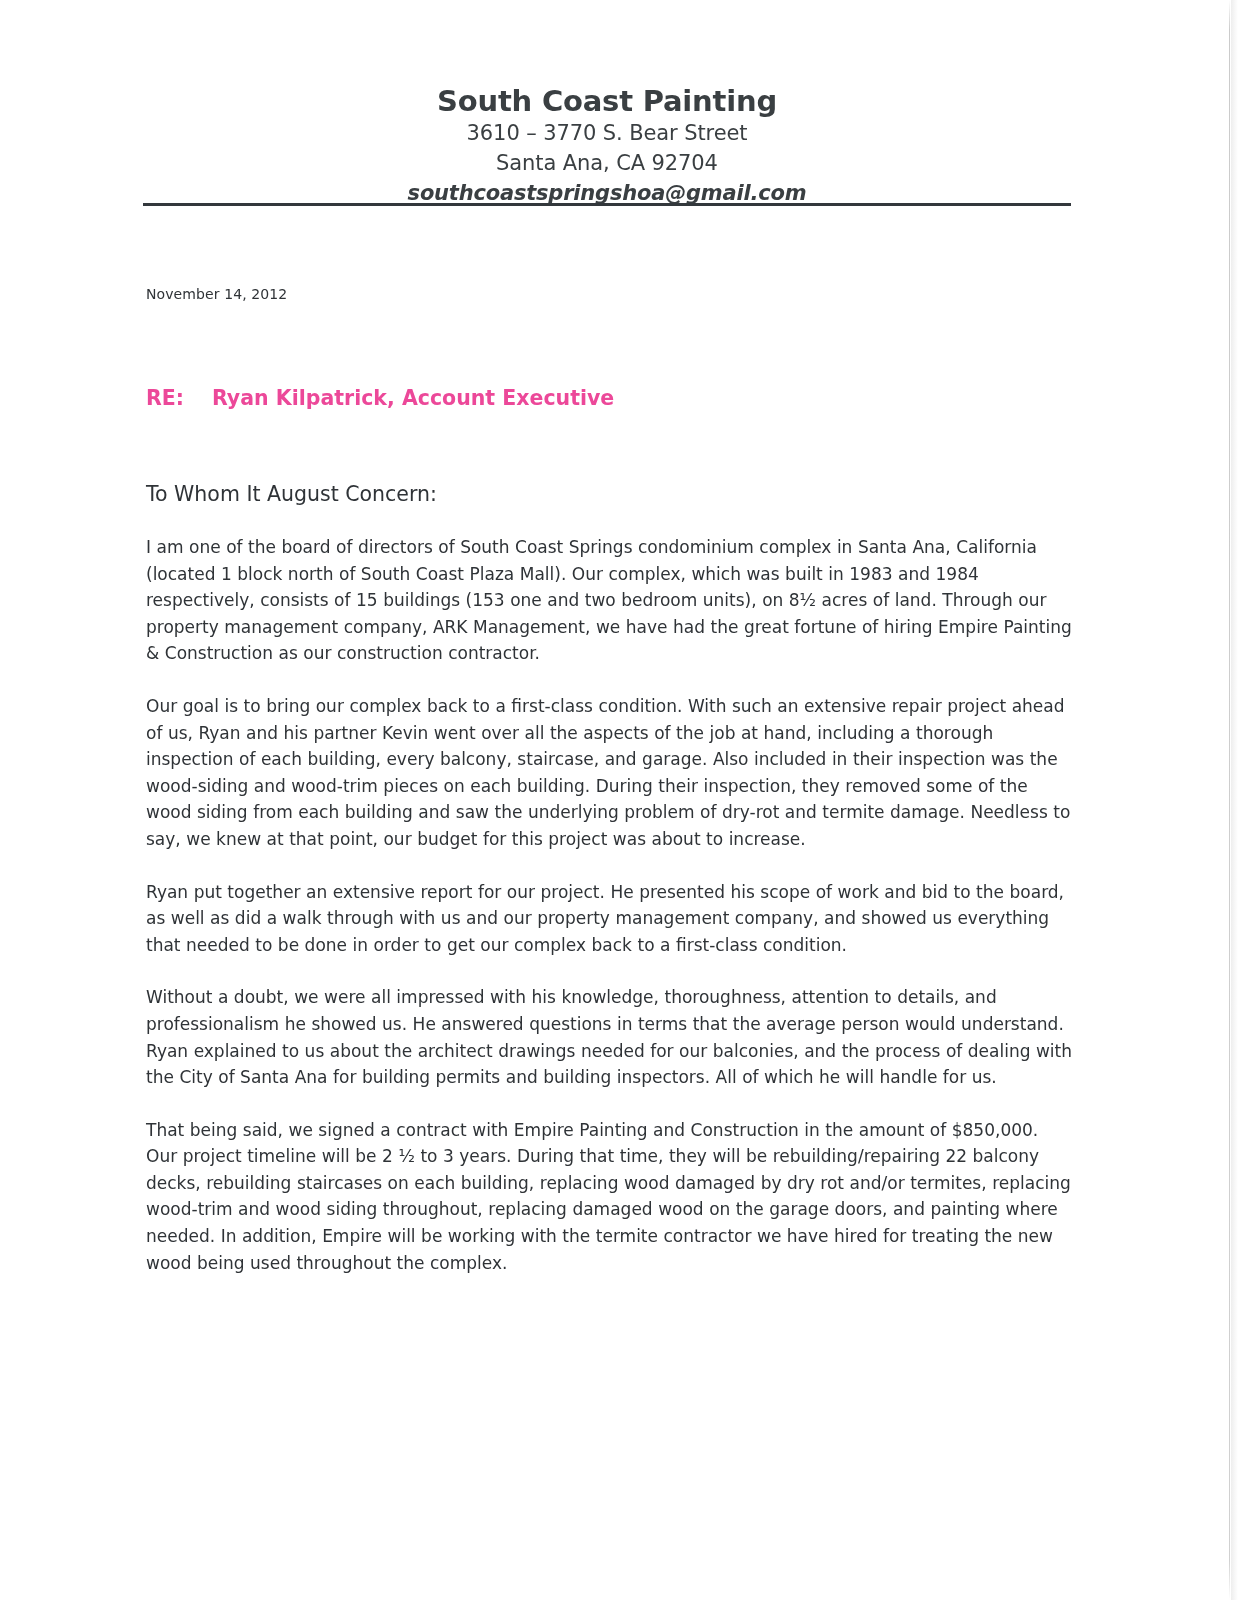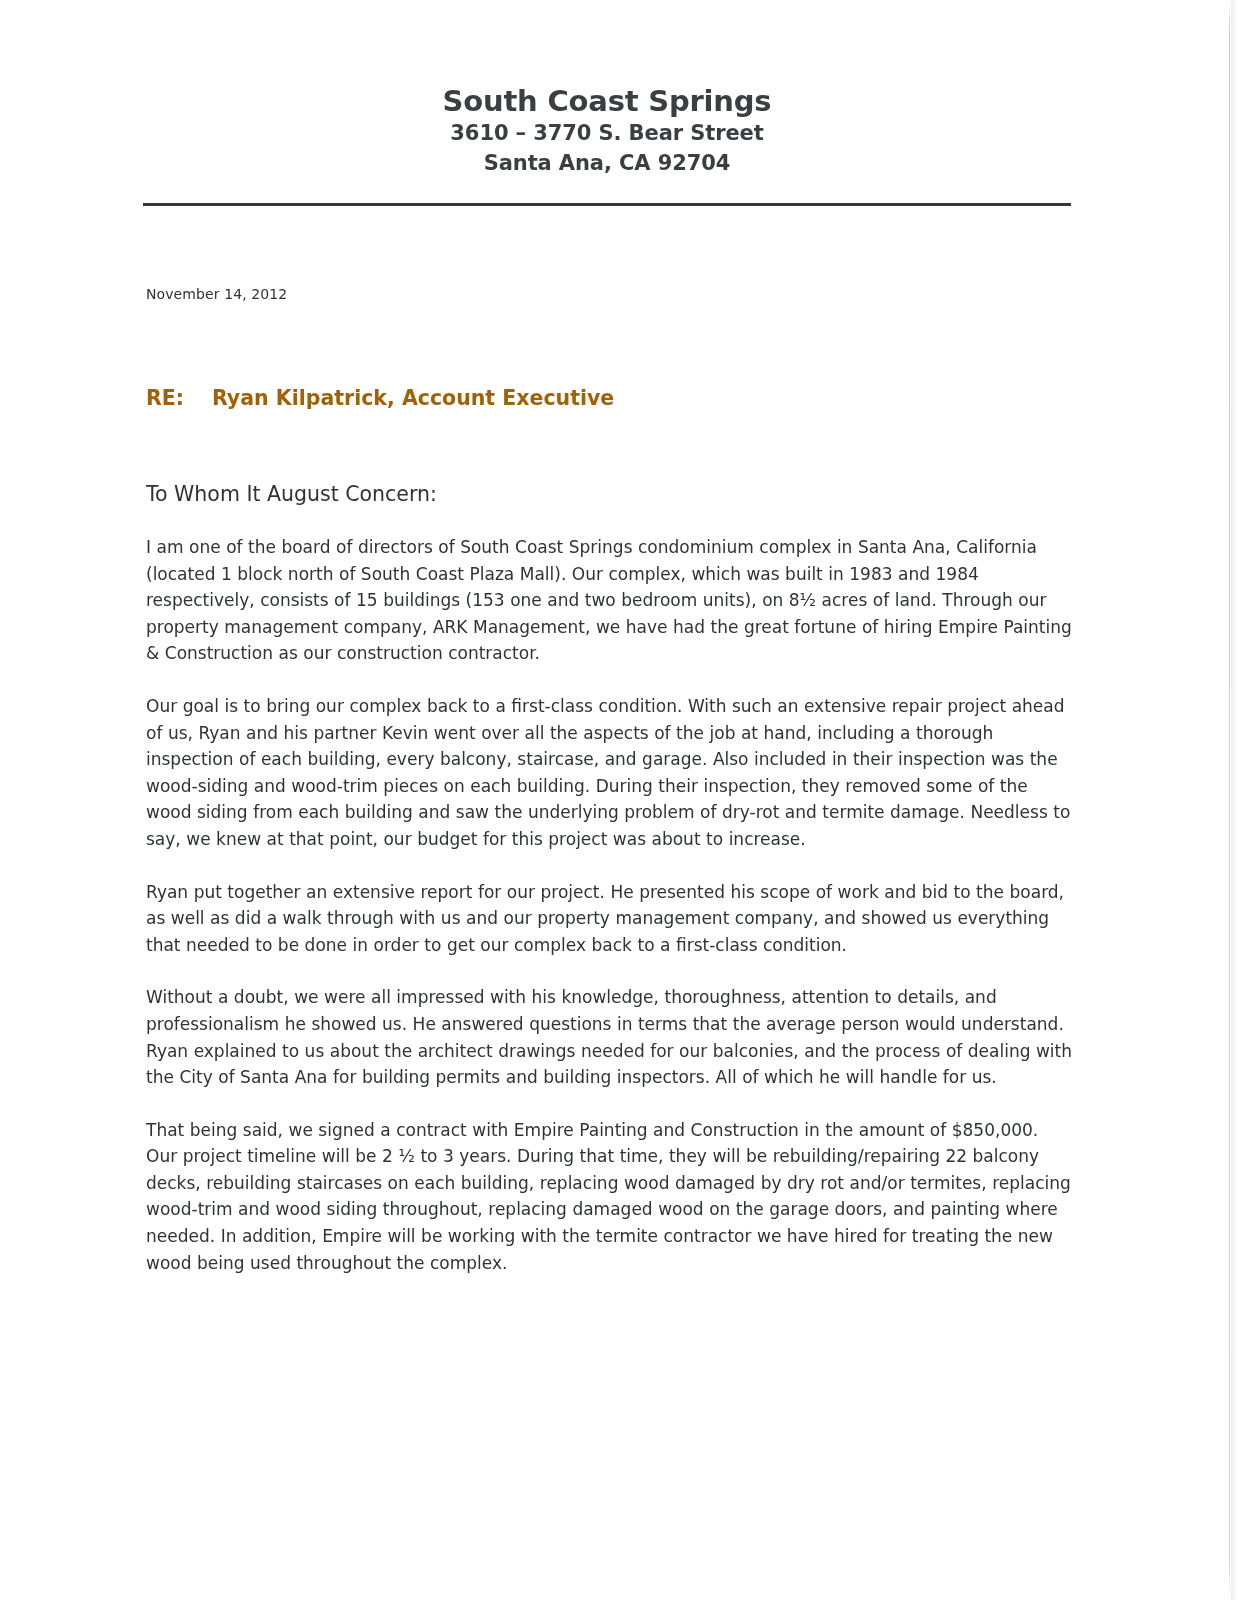--- a/index.html
+++ b/index.html
@@ -50,21 +50,21 @@
   }
   .lh-org {
     font-size: 29px;
     font-weight: bold;
     line-height: 34px;
     letter-spacing: -0.2px;
     white-space: nowrap;
   }
   .lh-addr {
     font-size: 21px;
-    font-weight: bold;
+    font-weight: normal;
     line-height: 30px;
     letter-spacing: -0.1px;
     white-space: nowrap;
   }
   .lh-email {
     font-size: 21px;
     font-weight: bold;
     font-style: italic;
     line-height: 31px;
     letter-spacing: -0.2px;
@@ -95,21 +95,21 @@
     font-size: 14px;
     line-height: 26px;
     letter-spacing: 0.1px;
   }
 
   .re-block {
     margin-top: 78px;
     font-weight: bold;
     font-size: 20.5px;
     line-height: 27px;
-    color: #a16207;
+    color: #ec4899;
   }
   .re-row {
     display: flex;
     white-space: nowrap;
   }
   .re-label {
     width: 66px;
     flex: 0 0 66px;
   }
   .re-line2 {
@@ -133,23 +133,24 @@
 </style>
 </head>
 <body>
 
 <div class="page">
 
   <div class="scan-edge-right"></div>
   <div class="scan-edge-right-soft"></div>
 
   <div class="letterhead">
-    <div class="lh-org">South Coast Springs</div>
+    <div class="lh-org">South Coast Painting</div>
     <div class="lh-addr">3610 – 3770 S. Bear Street</div>
     <div class="lh-addr">Santa Ana, CA  92704</div>
+    <div class="lh-email">southcoastspringshoa@gmail.com</div>
   </div>
 
   <div class="header-rule"></div>
 
   <div class="body-text">
 
     <div class="date-line">November 14, 2012</div>
 
     <div class="re-block">
       <div class="re-row">

